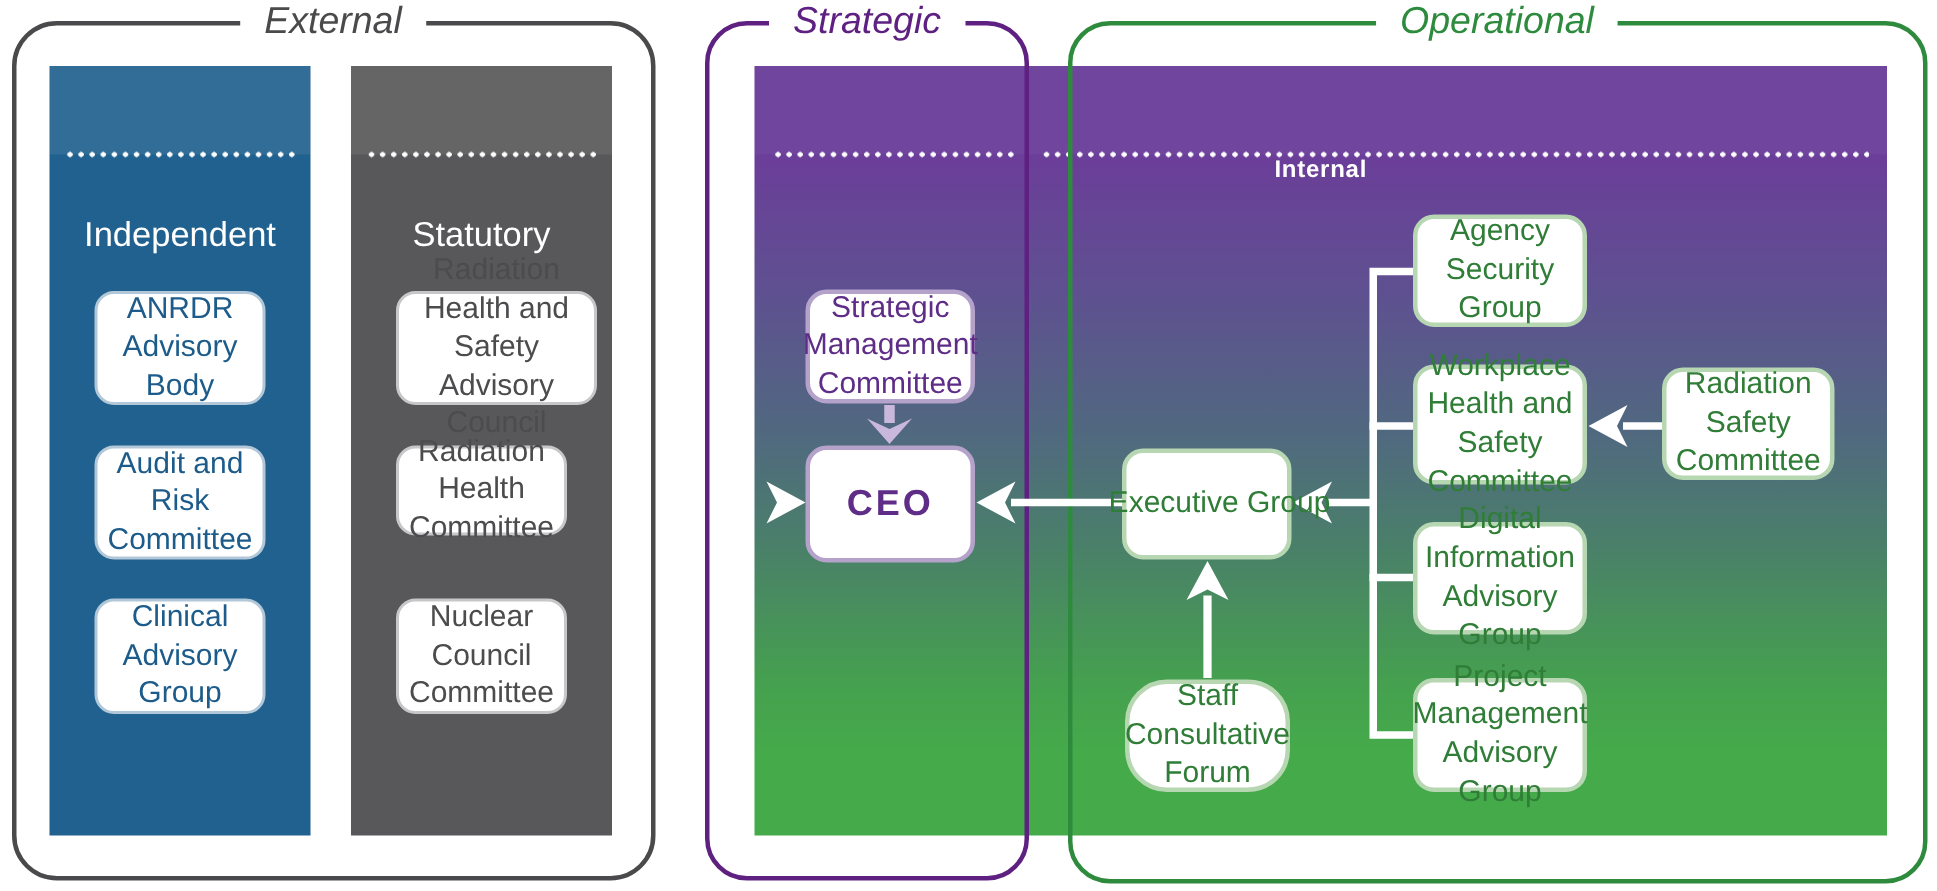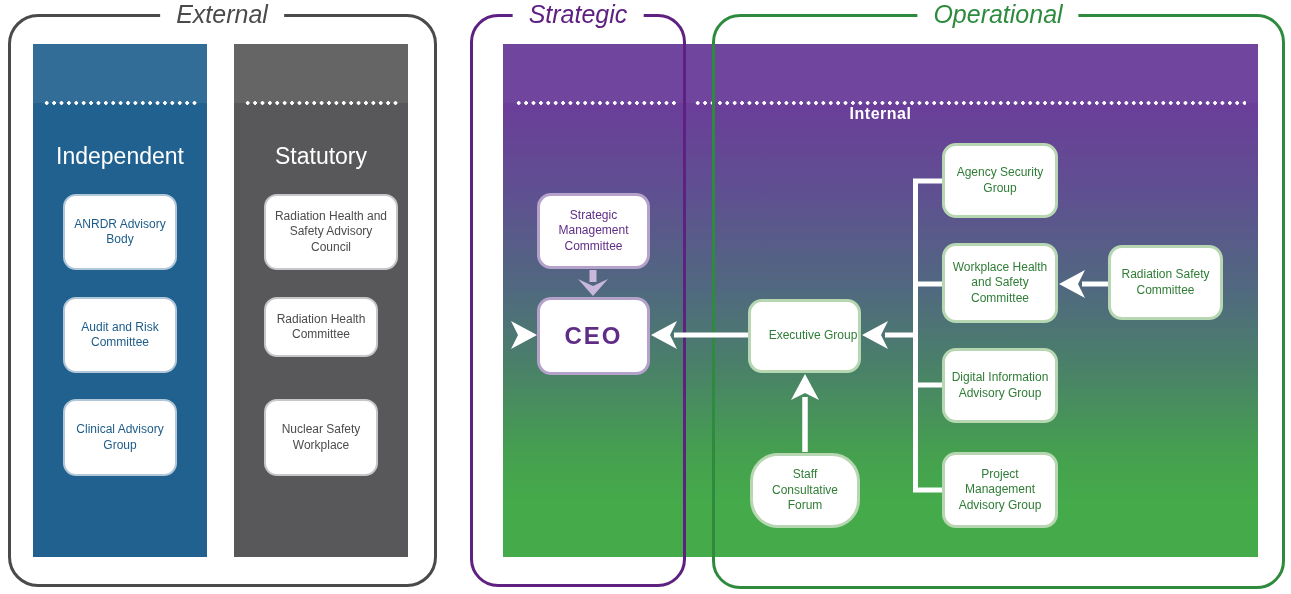--- a/index.html
+++ b/index.html
@@ -50,21 +50,21 @@
   .col-title{
     position:absolute;left:0;top:62px;width:100%;text-align:center;
     color:#fff;font-size:23px;font-weight:normal;margin-top:37px;
   }
   
   svg.connectors{position:absolute;left:0;top:0;z-index:5;pointer-events:none;}
   
   .node{
     position:absolute;background:#fff;border-radius:13px;z-index:6;
     display:flex;align-items:center;justify-content:center;text-align:center;
-    font-size:12px;line-height:1.28;padding:4px 6px;box-sizing:border-box;
+    font-size:20px;line-height:1.28;padding:4px 6px;box-sizing:border-box;
   }
   .node.bluetext{border:2px solid #b2c8d8;color:#1d5c8a;}
   .node.graytext{border:2px solid #c7c7c9;color:#4c4c4e;}
   .node.purple{border:3px solid #b4a2cb;color:#5f2d87;border-radius:14px;}
   .node.green{border:3px solid #b7d7b2;color:#2f7d36;border-radius:14px;}
   .node.ceo{font-size:24px;font-weight:bold;letter-spacing:2px;}
   .node.exec{white-space:nowrap;padding:0;}
 </style>
 </head>
 <body>
@@ -143,21 +143,21 @@
       <polygon points="805,374 791,400 805,393 819,400" fill="#fff"></polygon>
     </g>
   </svg>
 
   <div class="node bluetext" style="left:63px;top:194px;width:114px;height:76px;">ANRDR Advisory Body</div>
   <div class="node bluetext" style="left:63px;top:297px;width:114px;height:76px;">Audit and Risk Committee</div>
   <div class="node bluetext" style="left:63px;top:399px;width:114px;height:77px;">Clinical Advisory Group</div>
 
   <div class="node graytext" style="left:264px;top:194px;width:134px;height:76px;">Radiation Health and Safety Advisory Council</div>
   <div class="node graytext" style="left:264px;top:297px;width:114px;height:60px;">Radiation Health Committee</div>
-  <div class="node graytext" style="left:264px;top:399px;width:114px;height:77px;">Nuclear Safety Workplace</div>
+  <div class="node graytext" style="left:264px;top:399px;width:114px;height:77px;">Nuclear Council Committee</div>
 
   <div class="node purple" style="left:537px;top:193px;width:113px;height:76px;">Strategic Management Committee</div>
   <div class="node purple ceo" style="left:537px;top:297px;width:113px;height:78px;">CEO</div>
 
   <div class="node green exec" style="left:748px;top:299px;width:113px;height:74px;padding-left:17px;">Executive Group</div>
   <div class="node green" style="left:750px;top:453px;width:110px;height:75px;border-radius:28px;">Staff Consultative Forum</div>
   <div class="node green" style="left:942px;top:143px;width:116px;height:75px;">Agency Security Group</div>
   <div class="node green" style="left:942px;top:243px;width:116px;height:80px;">Workplace Health and Safety Committee</div>
   <div class="node green" style="left:942px;top:348px;width:116px;height:75px;">Digital Information Advisory Group</div>
   <div class="node green" style="left:942px;top:452px;width:116px;height:76px;">Project Management Advisory Group</div>

